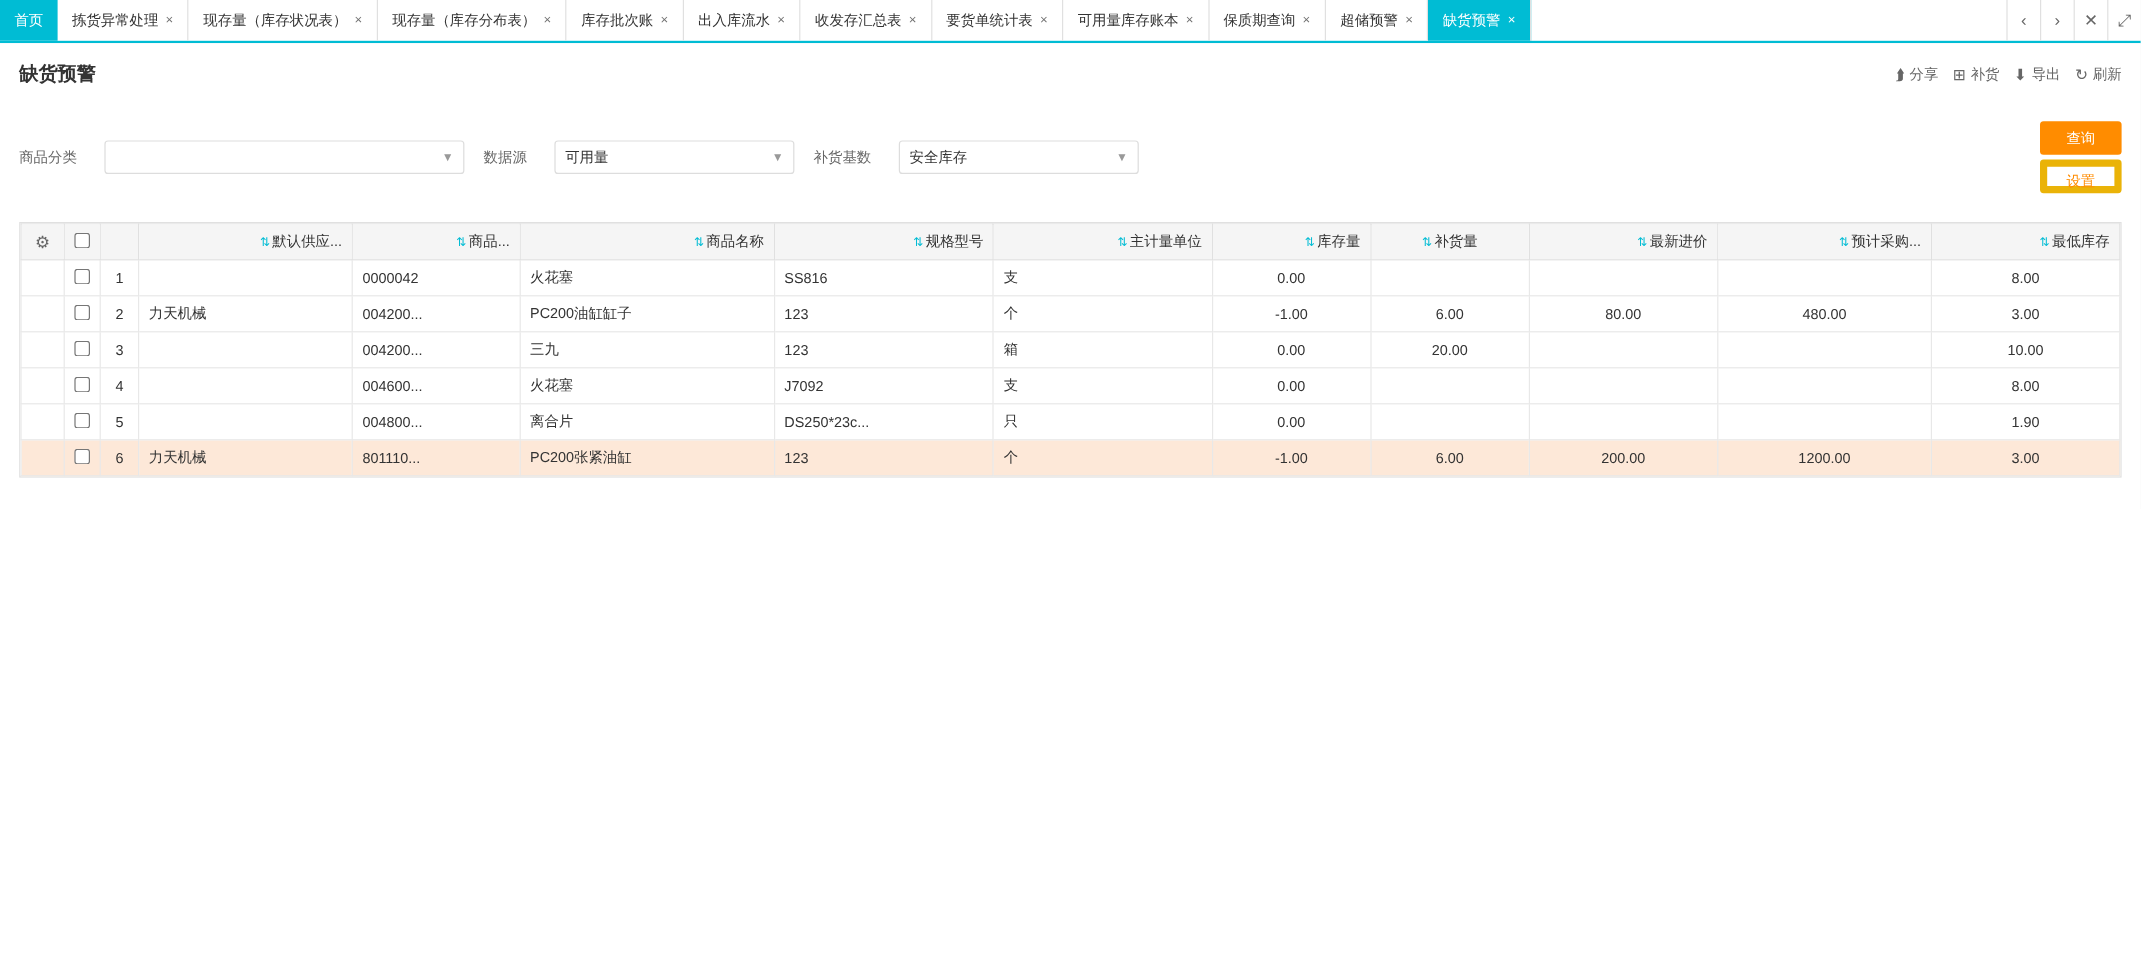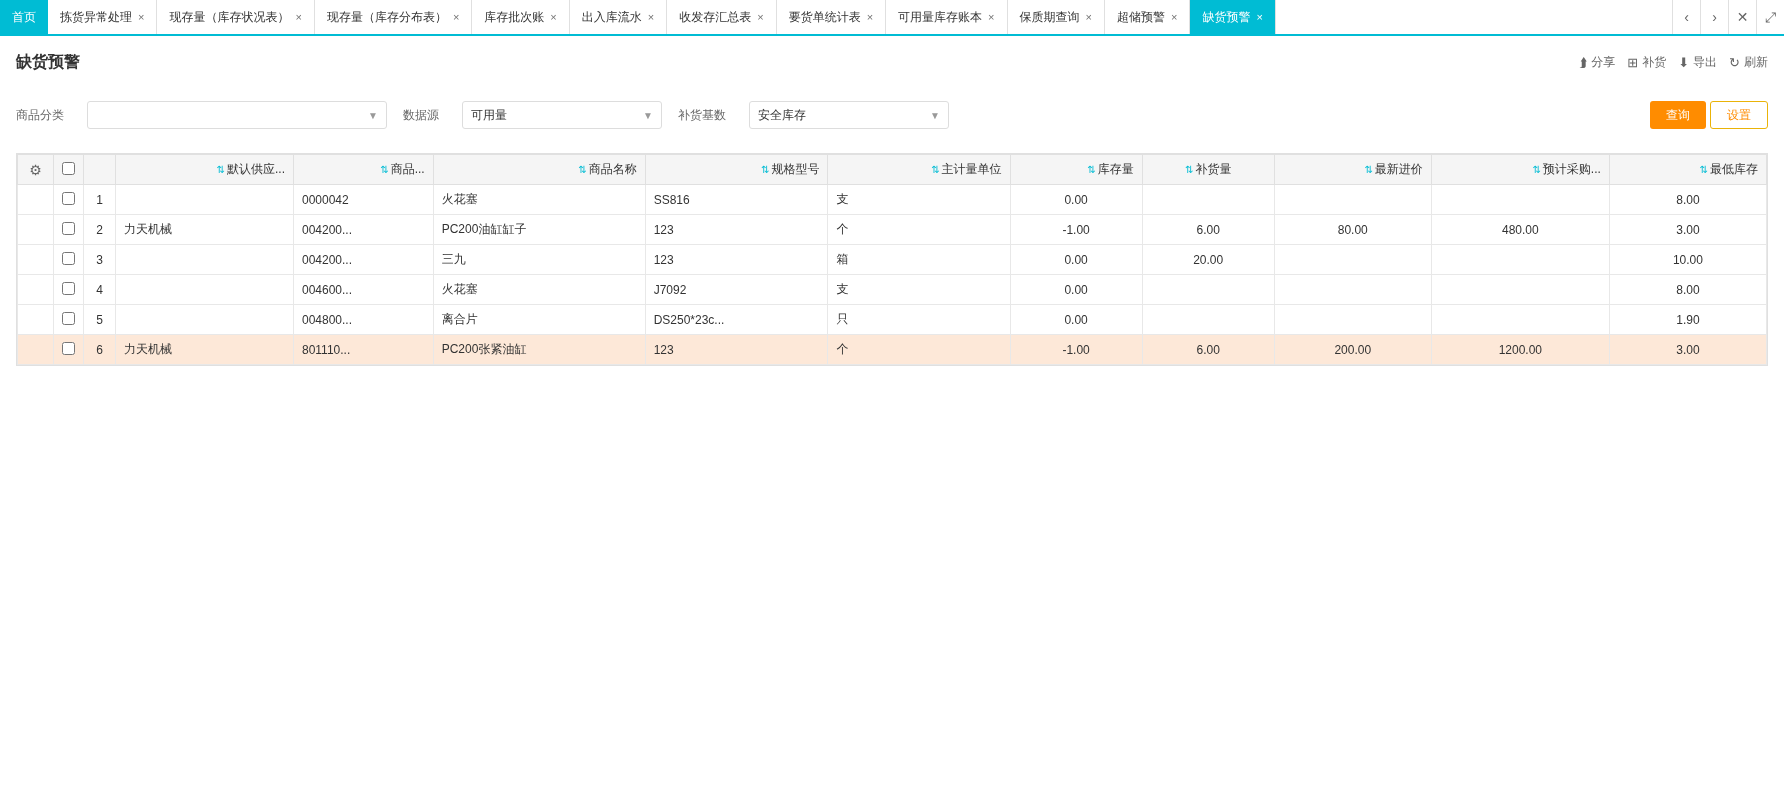--- a/index.html
+++ b/index.html
@@ -124,37 +124,37 @@
       font-size: 12px;
       color: #333;
       gap: 4px;
     }
     .filter-select .selected-val { flex: 1; }
     .filter-select .chevron { color: #999; font-size: 10px; }
 
     .filter-buttons {
       margin-left: auto;
       display: flex;
-      flex-direction: row;
+      flex-direction: column;
       gap: 4px;
     }
     .btn-query {
       background: #ff8c00;
       color: #fff;
       border: none;
       border-radius: 3px;
       padding: 4px 16px;
       cursor: pointer;
       font-size: 12px;
       height: 28px;
     }
     .btn-settings {
       background: #fff;
       color: #ff8c00;
-      border: 1px solid #eab308;
+      border: 6px solid #eab308;
       border-radius: 3px;
       padding: 4px 16px;
       cursor: pointer;
       font-size: 12px;
       height: 28px;
     }
 
     
     .data-table {
       width: 100%;

